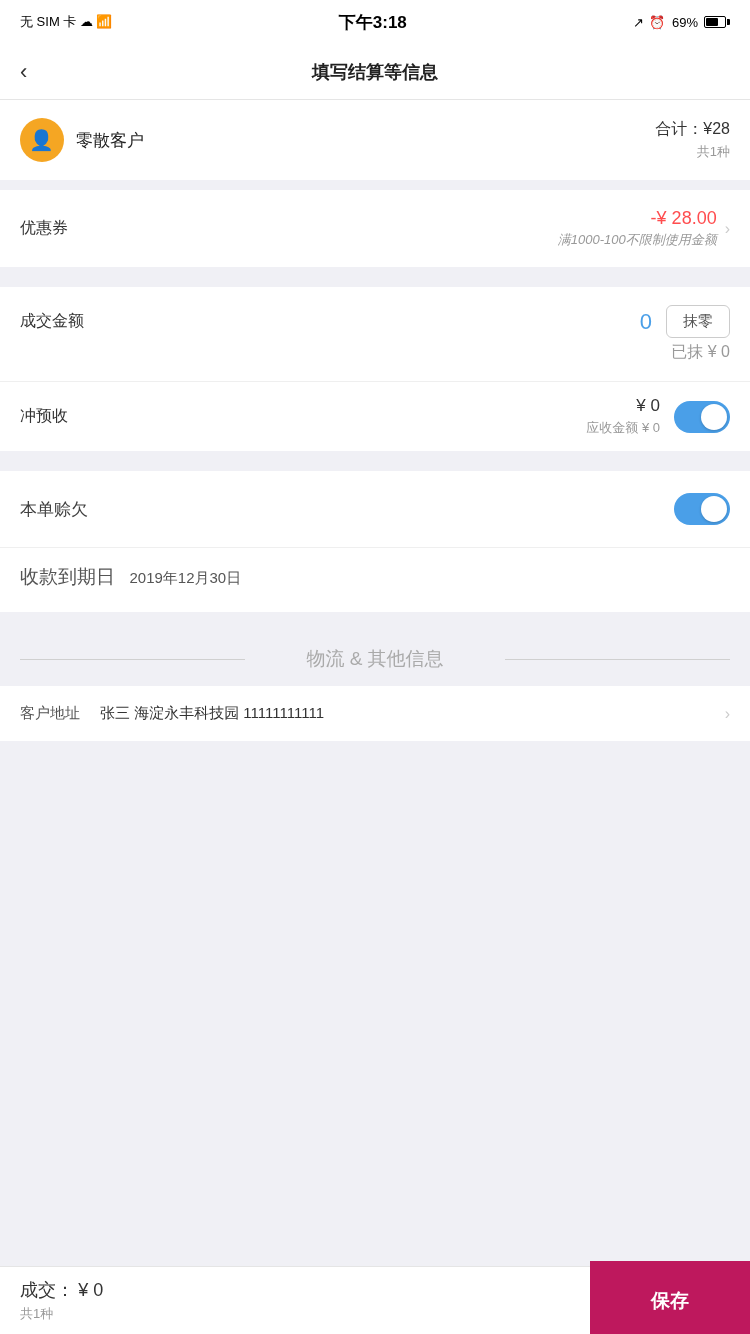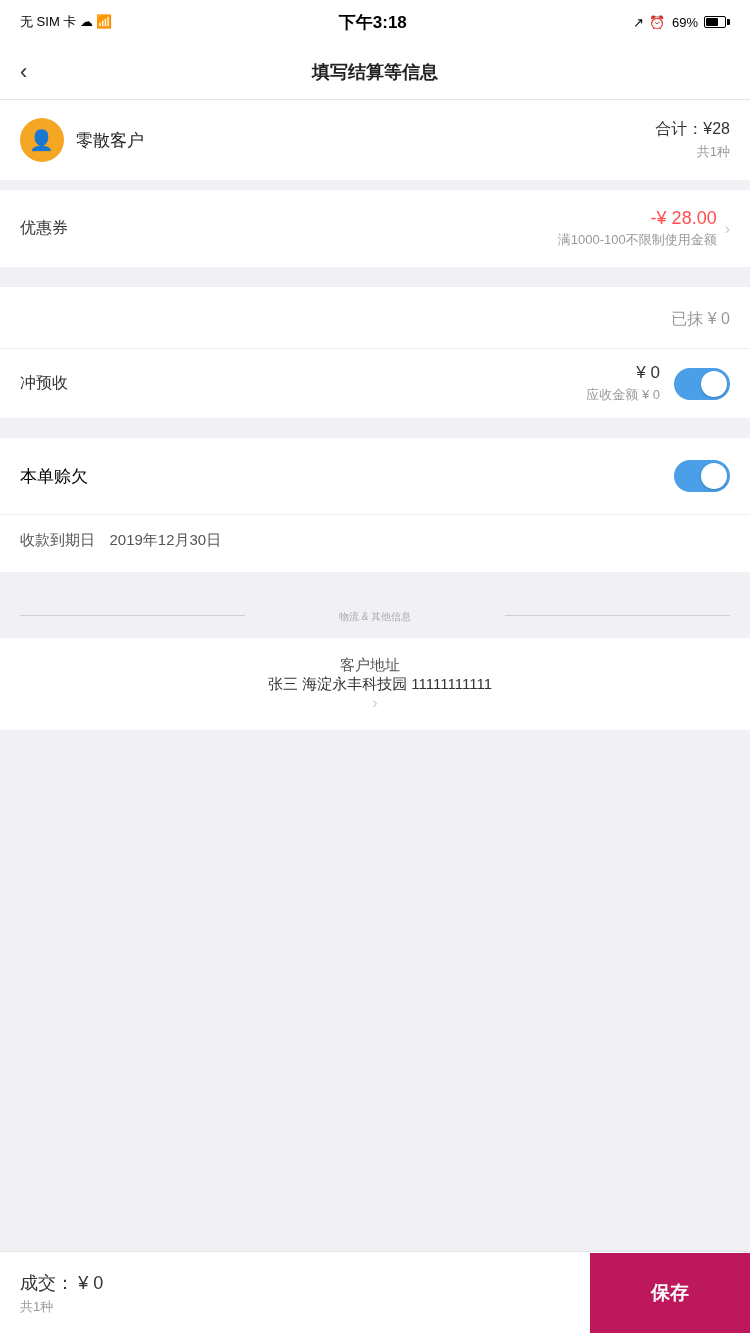--- a/index.html
+++ b/index.html
@@ -123,20 +123,21 @@
     }
     .coupon-amount {
       font-size: 18px;
       color: #ff4d4f;
       font-weight: 500;
     }
     .coupon-desc {
       font-size: 13px;
       color: #999;
       margin-top: 2px;
+      font-style: italic;
     }
     .chevron {
       color: #ccc;
       font-size: 16px;
     }
 
     
     .section-sep {
       height: 10px;
       background: #f0f0f5;
@@ -229,32 +230,32 @@
     
     .debt-row {
       display: flex;
       align-items: center;
       justify-content: space-between;
       padding: 22px 20px;
       background: #fff;
     }
     .debt-label {
       font-size: 17px;
-      color: #000000;
+      color: #404040;
       font-weight: 500;
     }
 
     
     .due-row {
       padding: 16px 20px 22px;
       background: #fff;
       border-top: 1px solid #efefef;
     }
     .due-label {
-      font-size: 15px;
+      font-size: 19px;
       color: #555;
     }
     .due-date {
       font-size: 15px;
       color: #555;
       margin-left: 10px;
     }
 
     
     .logistics-sep {
@@ -268,35 +269,34 @@
       content: '';
       position: absolute;
       top: 50%;
       width: 30%;
       height: 1px;
       background: #d0d0d0;
     }
     .logistics-sep::before { left: 20px; }
     .logistics-sep::after { right: 20px; }
     .logistics-text {
-      font-size: 10px;
+      font-size: 19px;
       color: #aaa;
       position: relative;
       z-index: 1;
       margin-top: 20px;
     }
 
     
     .address-row {
       display: flex;
       align-items: center;
       justify-content: space-between;
       padding: 18px 20px;
       background: #fff;
-      flex-direction: column;
     }
     .address-label {
       font-size: 15px;
       color: #555;
       min-width: 70px;
     }
     .address-value {
       font-size: 15px;
       color: #333;
       flex: 1;
@@ -308,21 +308,21 @@
       background: #f0f0f5;
       height: 200px;
     }
 
     
     .bottom-bar {
       position: fixed;
       bottom: 0;
       left: 0;
       width: 750px;
-      height: 83px;
+      height: 68px;
       background: #fff;
       display: flex;
       align-items: center;
       border-top: 1px solid #e5e5e5;
     }
     .bottom-info {
       flex: 1;
       padding: 0 20px;
     }
     .bottom-deal {
@@ -439,20 +439,27 @@
         </div>
         <span class="chevron">›</span>
       </div>
     </div>
   </div>
 
   <div class="section-sep"></div>
 
   <div class="card">
     <div class="amount-section">
+      <div class="amount-row">
+        <div class="row-label">成交金额</div>
+        <div class="amount-right">
+          <div class="amount-value">0</div>
+          <button class="round-btn">抹零</button>
+        </div>
+      </div>
       <div class="amount-sub">已抹  ¥ 0</div>
     </div>
 
     <div class="prepay-row">
       <div class="row-label">冲预收</div>
       <div class="prepay-right">
         <div class="prepay-amounts">
           <div class="prepay-main">¥ 0</div>
           <div class="prepay-sub">应收金额 ¥ 0</div>
         </div>

